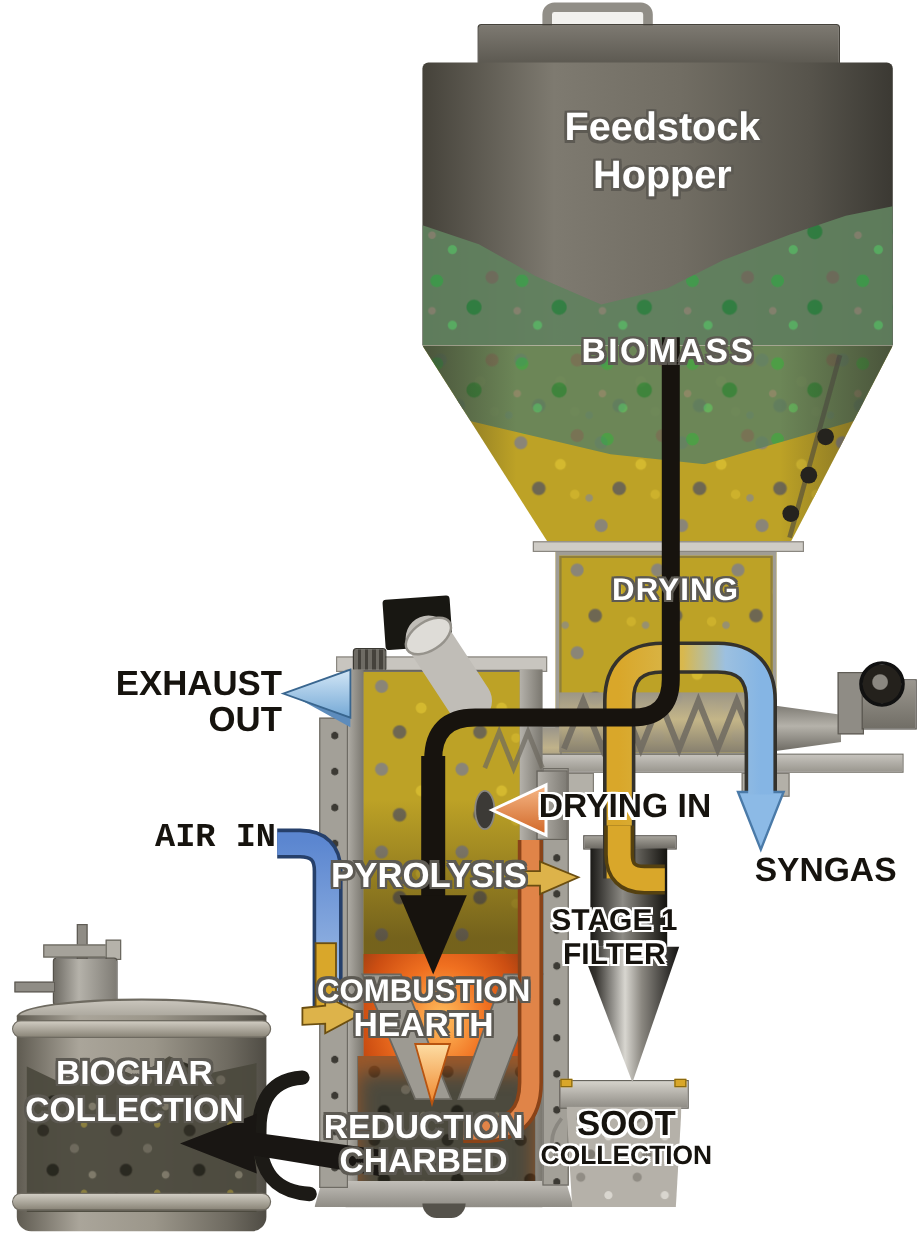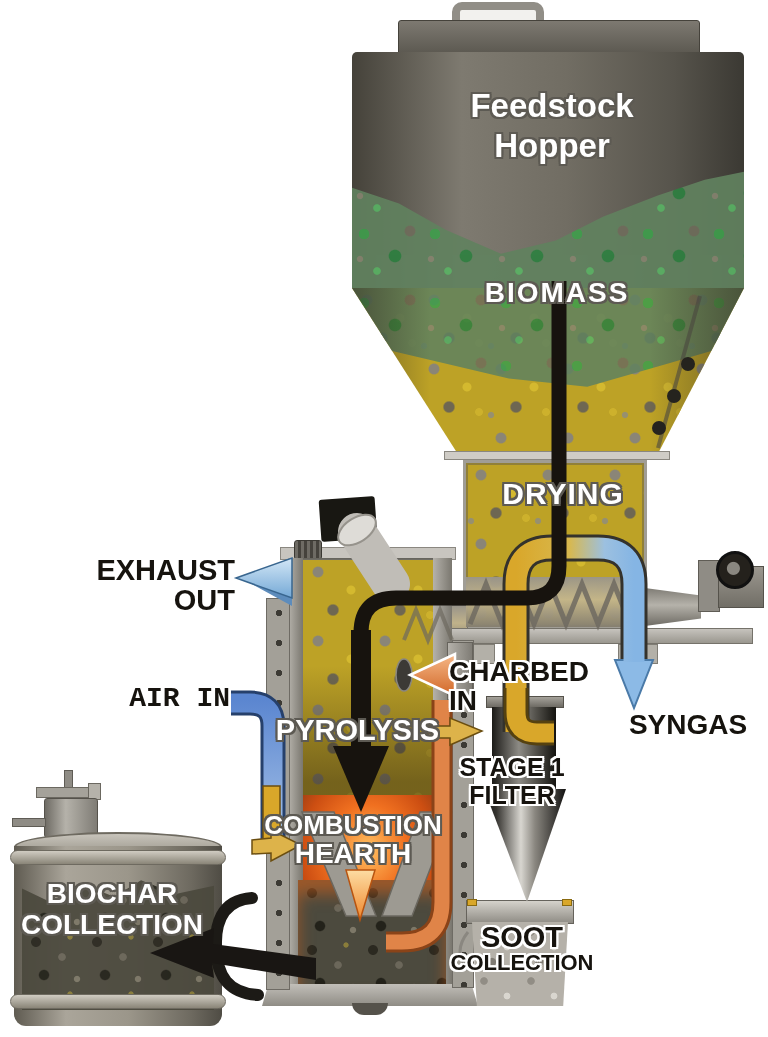--- a/index.html
+++ b/index.html
@@ -238,47 +238,51 @@
 
     <polygon points="346,870 375,870 360,920" fill="url(#gFireAr)" stroke="#b85410" stroke-width="1.5"></polygon>
 
     <path d="M 150 953 L 214 928 L 213 944 L 316 958 L 316 980 L 212 963 L 214 978 Z" fill="#191613"></path>
   </svg>
 
   <div class="lbl lbl-white" style="left:432px;top:86px;width:240px;font-size:33px;line-height:1.2;white-space:normal;">Feedstock Hopper</div>
 
   <div class="lbl lbl-white" style="left:442px;top:238px;width:230px;font-size:28px;letter-spacing:2px;margin-top:40px;">BIOMASS</div>
 
-  <div class="lbl lbl-white" style="left:467px;top:478px;width:192px;font-size:30px;letter-spacing:1px;">DRYING</div>
+  <div class="lbl lbl-white" style="left:467px;top:478px;width:192px;font-size:26px;letter-spacing:1px;">DRYING</div>
 
   <div class="lbl lbl-black" style="left:85px;top:555px;width:150px;font-size:29px;text-align:right;">
     <span class="ln">EXHAUST</span>
     <span class="ln">OUT</span>
   </div>
 
   <div class="lbl lbl-black" style="left:120px;top:684px;width:110px;font-size:28px;text-align:right;font-family:Liberation Mono, monospace;">AIR IN</div>
 
   <div class="lbl lbl-white" style="left:270px;top:715px;width:175px;font-size:29px;">PYROLYSIS</div>
 
-  <div class="lbl lbl-blackwhite" style="left:449px;top:657px;width:175px;font-size:28px;text-align:left;">CHARBED IN</div>
+  <div class="lbl lbl-blackwhite" style="left:449px;top:657px;width:175px;font-size:28px;text-align:left;">DRYING IN</div>
 
   <div class="lbl lbl-black" style="left:608px;top:710px;width:160px;font-size:28px;">
     <span class="ln">SYNGAS</span>
   </div>
 
   <div class="lbl lbl-blackwhite" style="left:442px;top:754px;width:140px;font-size:25px;line-height:1.1;">
     <span class="ln">STAGE 1</span>
     <span class="ln">FILTER</span>
   </div>
 
   <div class="lbl lbl-white" style="left:262px;top:812px;width:182px;font-size:26px;">
     <span class="ln">COMBUSTION</span>
     <span class="ln" style="font-size:28px;">HEARTH</span>
   </div>
 
+  <div class="lbl lbl-white" style="left:262px;top:924px;width:182px;font-size:28px;">
+    <span class="ln">REDUCTION</span>
+    <span class="ln">CHARBED</span>
+  </div>
 
   <div class="lbl lbl-blackwhite" style="left:448px;top:922px;width:148px;font-size:29px;">
     <span class="ln">SOOT</span>
     <span class="ln" style="font-size:22px;">COLLECTION</span>
   </div>
 
   <div class="lbl lbl-white" style="left:10px;top:878px;width:204px;font-size:28px;line-height:1.12;">
     <span class="ln">BIOCHAR</span>
     <span class="ln">COLLECTION</span>
   </div>

